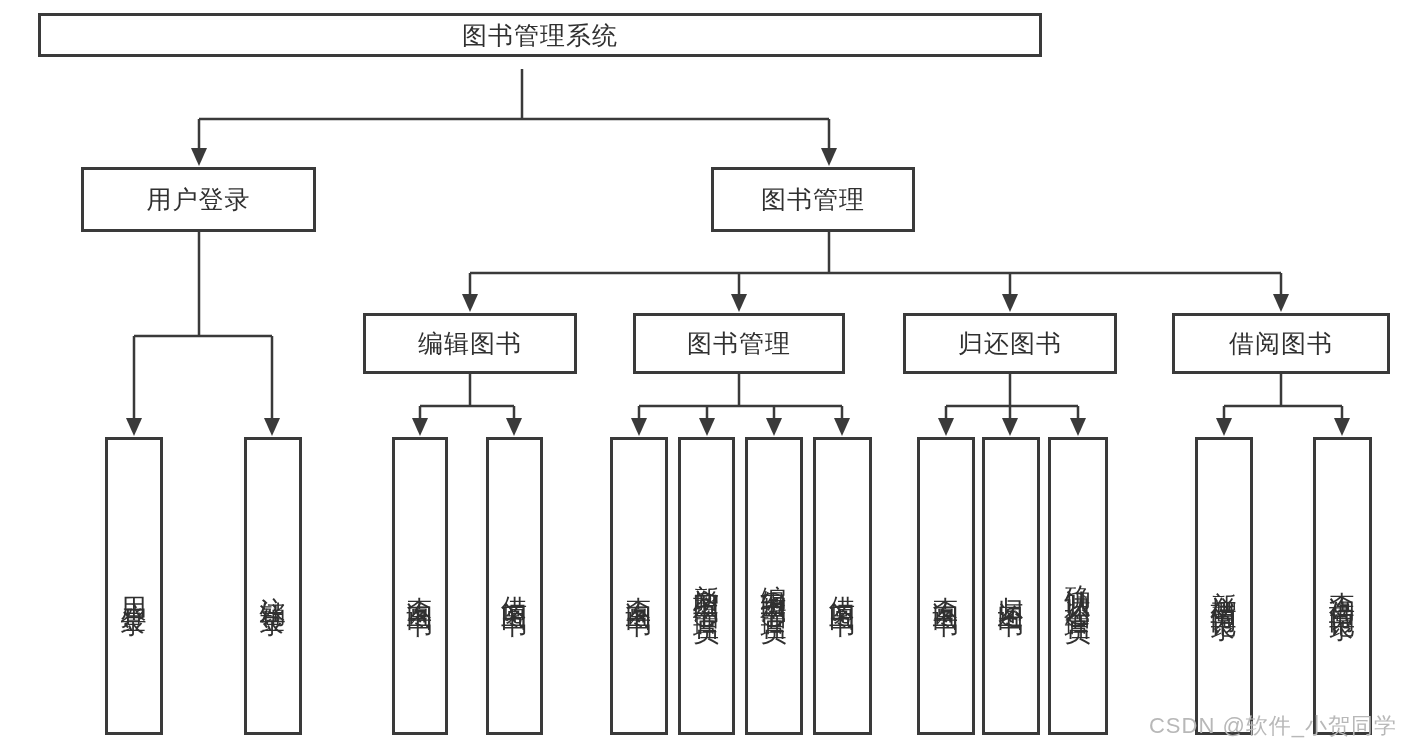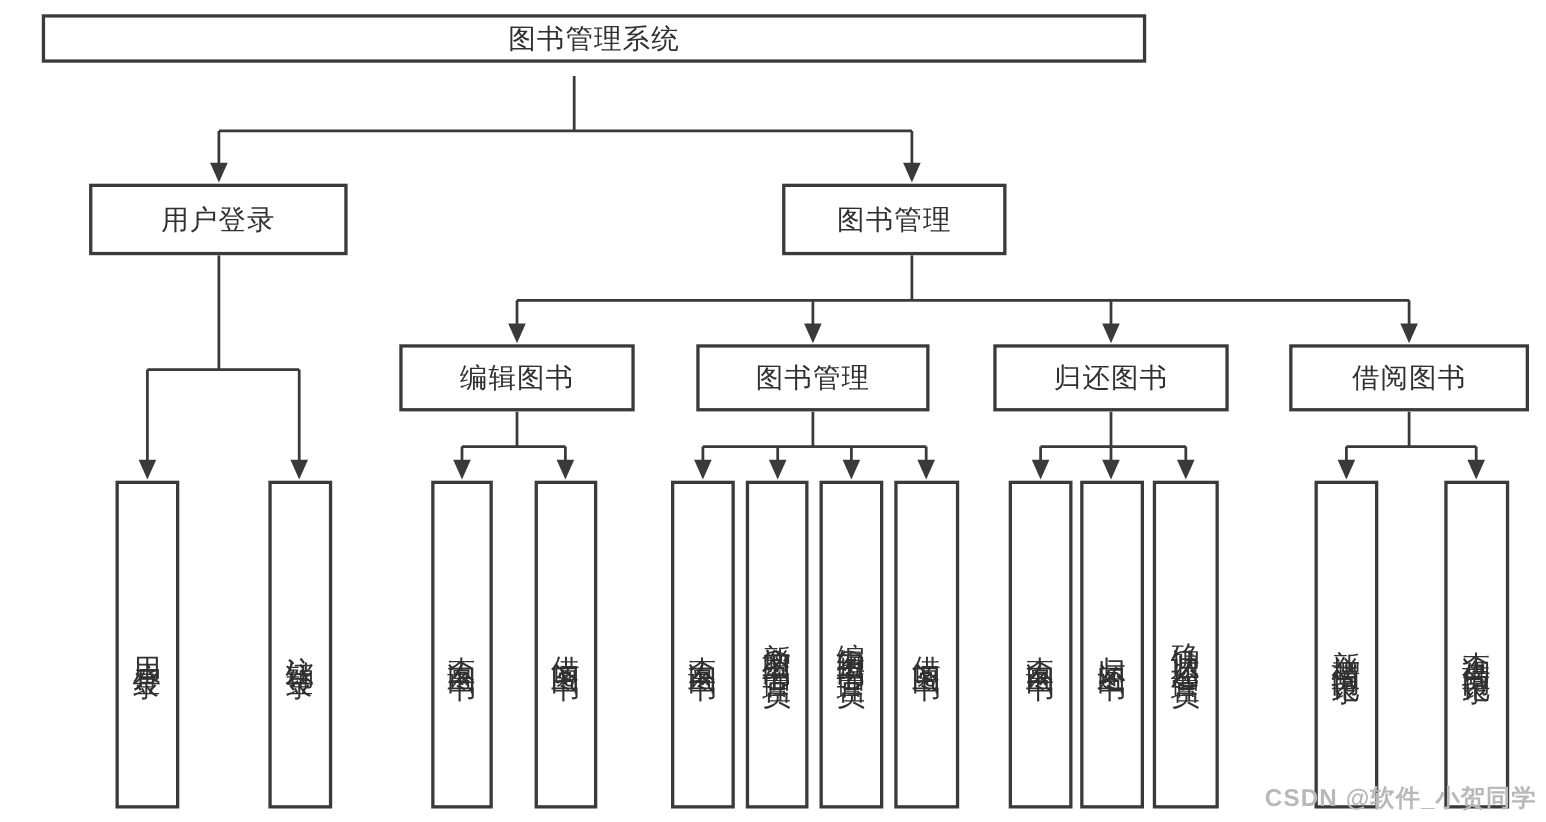--- a/index.html
+++ b/index.html
@@ -35,21 +35,20 @@
     white-space: normal;
     line-height: 1;
   }
   .watermark {
     position: absolute;
     right: 8px;
     bottom: 6px;
     font-size: 22px;
     color: var(--watermark);
     letter-spacing: 1px;
-    font-weight: bold;
   }
 </style>
 </head>
 <body>
 
 <div class="canvas">
 
   <svg class="connectors" width="1405" height="747" viewBox="0 0 1405 747">
 
     <path d="M522 69 V119 M199 119 H829 M199 119 V150 M829 119 V150"></path>

